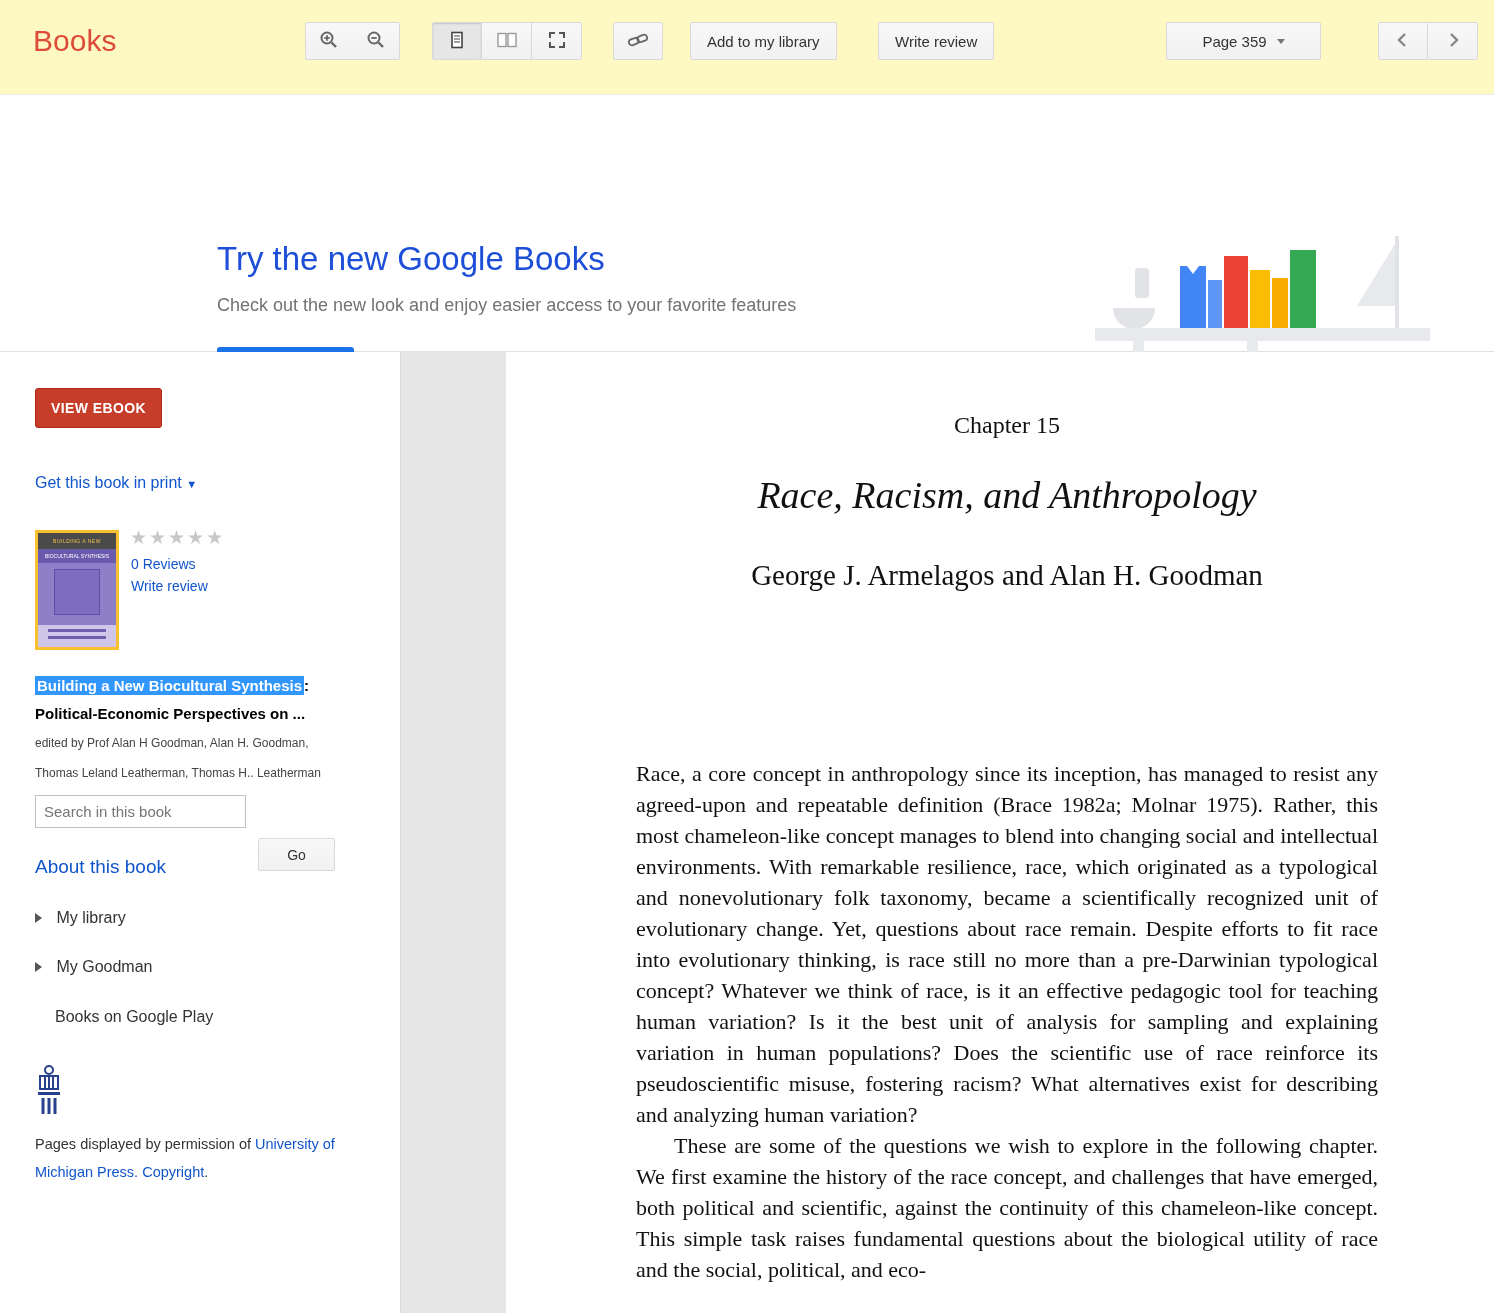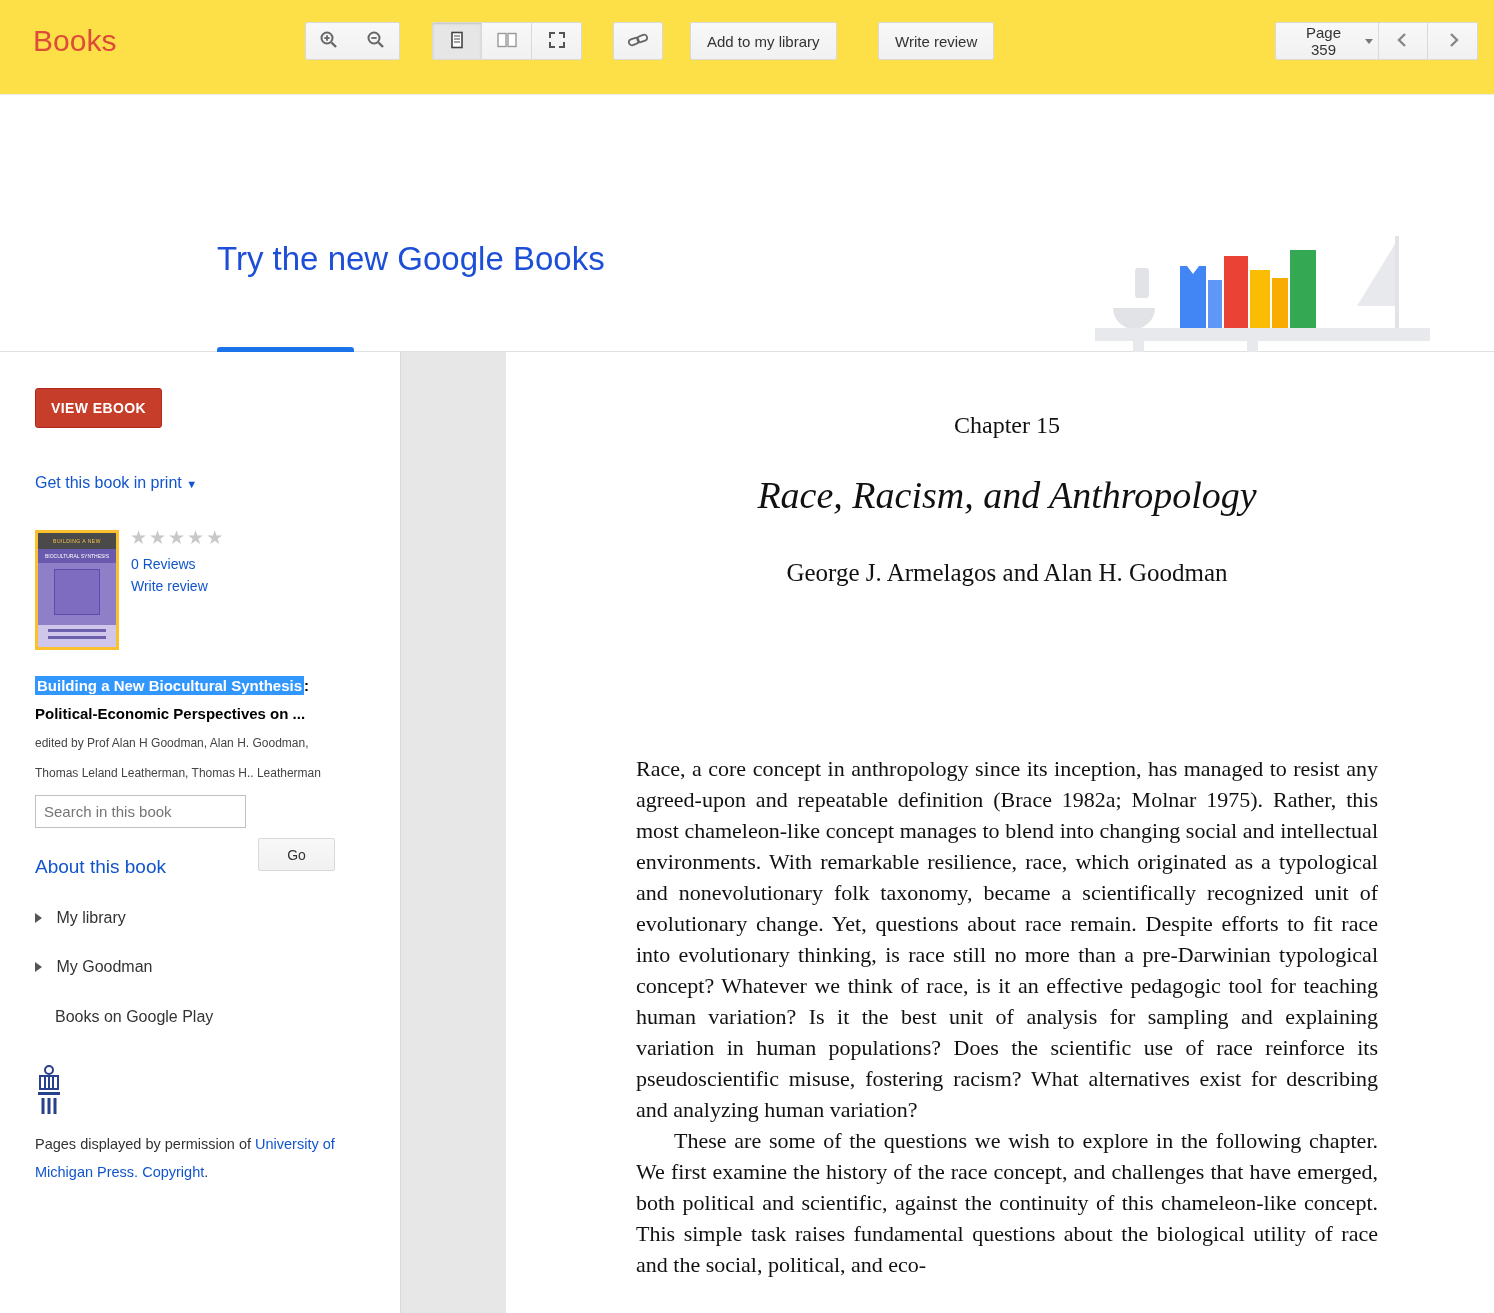--- a/index.html
+++ b/index.html
@@ -1,21 +1,21 @@
 <!DOCTYPE html>
 <html><head>
 <meta charset="utf-8">
 <style>
   * { margin:0; padding:0; box-sizing:border-box; }
   html,body { width:1494px; height:1313px; overflow:hidden; background:#fff;
               font-family:"Liberation Sans", sans-serif; }
   .app { position:absolute; inset:0; }
 
   
-  .header { position:absolute; left:0; top:0; width:1494px; height:95px; background:#fde047;
+  .header { position:absolute; left:0; top:0; width:1494px; height:95px; background:#fef9c3;
             border-bottom:1px solid #ebebeb; }
   .logo { position:absolute; left:33px; top:24px; font-size:30px; color:#dd4b39; }
   .gbtn { position:absolute; top:22px; height:38px; background:linear-gradient(#f8f8f8,#f1f1f1);
           border:1px solid #d9d9d9; border-radius:2px; color:#333; font-size:15px;
           display:flex; align-items:center; justify-content:center; cursor:pointer; }
   .gbtn.icon { width:48px; }
   .grp { border-radius:0; }
   .grp.first { border-radius:2px 0 0 2px; }
   .grp.mid { border-left:none; }
   .grp.last { border-left:none; border-radius:0 2px 2px 0; }
@@ -96,21 +96,21 @@
                 line-height:28px; }
 
   
   .viewer { position:absolute; left:400px; top:352px; width:1094px; height:961px; background:#e7e7e7;
             border-left:1px solid #dadada; }
   .page { position:absolute; left:105px; top:0; width:989px; height:961px; background:#fff; }
   .page-content { position:absolute; left:130px; top:60px; width:742px; color:#111;
                   font-family:"Liberation Serif","DejaVu Serif",serif; }
   .chapter { text-align:center; font-size:24px; }
   .page-title { text-align:center; font-size:38px; font-style:italic; margin-top:34px; }
-  .authors { text-align:center; font-size:25px; margin-top:42px; }
+  .authors { text-align:center; font-size:29px; margin-top:42px; }
   .body-text { margin-top:166px; font-size:22px; line-height:31px; text-align:justify; }
   .body-text p.indent { text-indent:38px; }
 </style>
 </head>
 <body>
 
 <div class="app">
 
   <div class="header">
     <div class="logo">Books</div>
@@ -168,21 +168,21 @@
               <rect x="1.5" y="7" width="10" height="6" rx="3" fill="none" stroke="#666" stroke-width="1.8"></rect>
               <rect x="10.5" y="7" width="10" height="6" rx="3" fill="none" stroke="#666" stroke-width="1.8"></rect>
             </g>
           </svg>
       </span>
     </button>
 
     <button class="gbtn label" style="left:690px;">Add to my library</button>
     <button class="gbtn label" style="left:878px;">Write review</button>
 
-    <button class="gbtn label" style="left:1275px; width:115px;">
+    <button class="gbtn label" style="left:1166px; width:155px;">
       <span>Page 359</span>
       <span class="caret-down"></span>
     </button>
     <button class="gbtn icon grp first" style="left:1378px; width:50px;">
       <span>
         <svg width="20" height="20" viewBox="0 0 20 20">
             <path d="M12 4 L6 10 L12 16" fill="none" stroke="#888" stroke-width="2.4"></path>
           </svg>
       </span>
     </button>
@@ -190,20 +190,21 @@
       <span>
         <svg width="20" height="20" viewBox="0 0 20 20">
             <path d="M8 4 L14 10 L8 16" fill="none" stroke="#888" stroke-width="2.4"></path>
           </svg>
       </span>
     </button>
   </div>
 
   <div class="promo">
     <div class="promo-title">Try the new Google Books</div>
+    <div class="promo-sub">Check out the new look and enjoy easier access to your favorite features</div>
     <button class="try-btn">Try it now</button>
     <a class="no-thanks">No thanks</a>
 
     <div class="illus">
       <div class="can"></div>
       <div class="bowl"></div>
       <div class="mast"></div>
       <div class="sail"></div>
       <div class="bk1 book"></div>
       <div class="bk2 book"></div>

